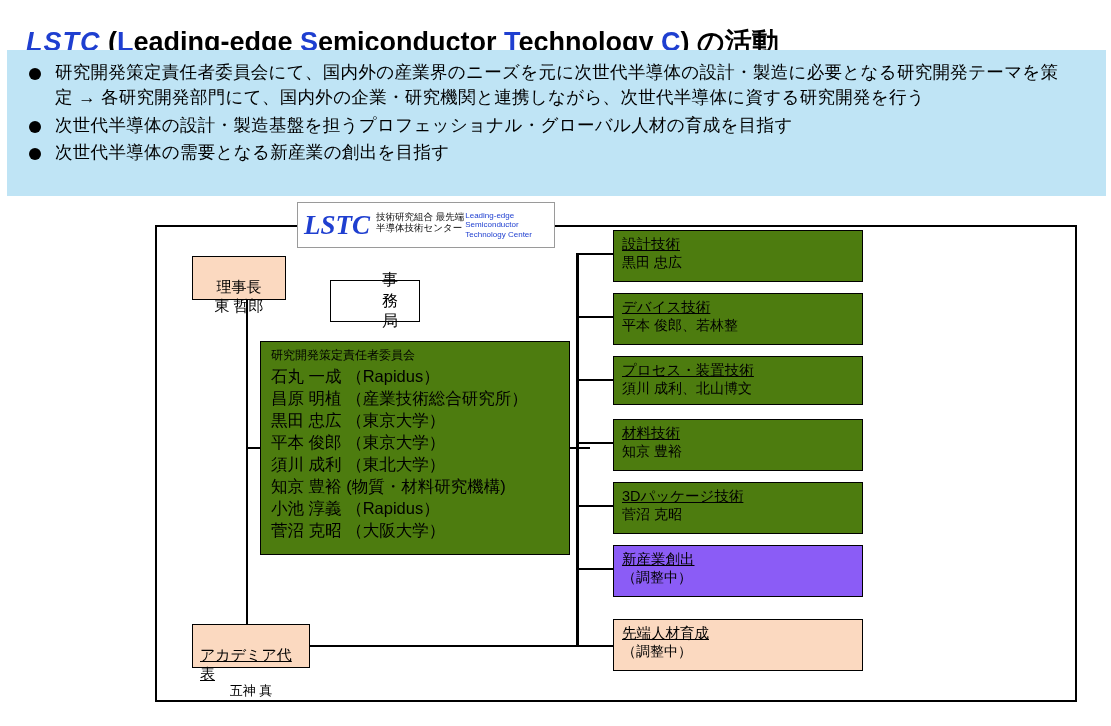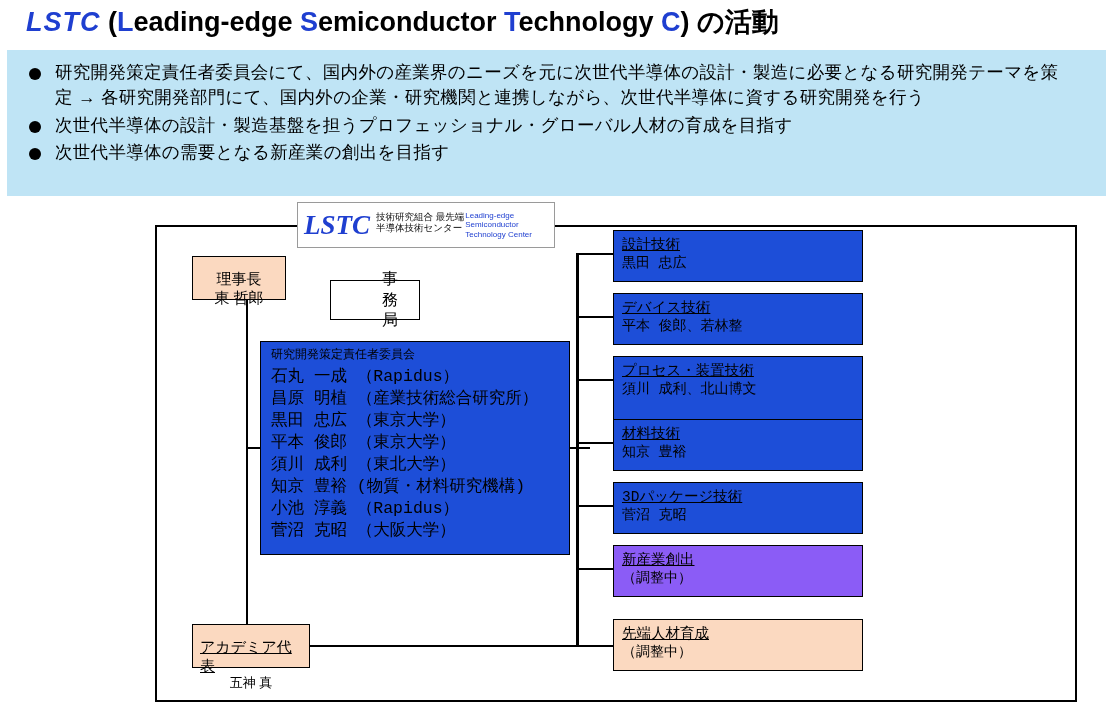--- a/index.html
+++ b/index.html
@@ -7,21 +7,21 @@
     width:1111px;height:726px;
     background:#ffffff;
     font-family:"Liberation Sans","DejaVu Sans",sans-serif;
     position:relative;
     overflow:hidden;
     color:#000;
   }
 
   
   .title{
-    position:absolute;left:26px;top:4px;width:1060px;height:36px;
+    position:absolute;left:26px;top:24px;width:1060px;height:36px;
     font-size:27px;font-weight:bold;white-space:nowrap;
   }
   .title .lstc{
     color:#1f3fd0;font-style:italic;font-weight:bold;letter-spacing:1px;
   }
   .title .rest{color:#000;}
   .title .cap{color:#1f3fd0;}
 
   
   .banner{
@@ -62,27 +62,27 @@
     font-style:italic;font-weight:bold;font-size:27px;color:#1f3fd0;
     letter-spacing:0px;margin-right:6px;
   }
   .logo-txt{display:flex;flex-direction:row;justify-content:center;}
   .logo-jp{font-size:9.5px;color:#111;line-height:1.2;}
   .logo-en{font-size:8px;color:#1f3fd0;line-height:1.2;}
 
   
   .node{
     position:absolute;box-sizing:border-box;border:1px solid #000;
-    padding:12px 7px;line-height:1.28;
+    padding:20px 7px;line-height:1.28;
   }
   .node .hd{font-size:15px;}
   .node .sub{font-size:14px;}
 
   .peach{background:#fbd9c0;}
-  .blue{background:#1d4ed8;font-family:Liberation Mono, monospace;}
+  .blue{background:#4d7c0f;}
   .white{background:#ffffff;}
   .green{background:#8b5cf6;}
 
   
   #chairman{left:192px;top:60px;width:94px;height:44px;}
   #chairman .hd{font-size:15px;text-align:center;}
   #chairman .sub{font-size:15px;text-align:center;}
 
   
   #secretariat{left:330px;top:84px;width:90px;height:40px;
@@ -189,21 +189,21 @@
   <div class="rbox blue" style="top:34px;height:52px;">
     <div class="hd">設計技術</div>
     <div class="sub">黒田 忠広</div>
   </div>
 
   <div class="rbox blue" style="top:97px;height:52px;">
     <div class="hd">デバイス技術</div>
     <div class="sub">平本 俊郎、若林整</div>
   </div>
 
-  <div class="rbox blue" style="top:160px;height:64px;">
+  <div class="rbox blue" style="top:160px;height:49px;">
     <div class="hd">プロセス・装置技術</div>
     <div class="sub">須川 成利、北山博文</div>
   </div>
 
   <div class="rbox blue" style="top:223px;height:52px;">
     <div class="hd">材料技術</div>
     <div class="sub">知京 豊裕</div>
   </div>
 
   <div class="rbox blue" style="top:286px;height:52px;">

